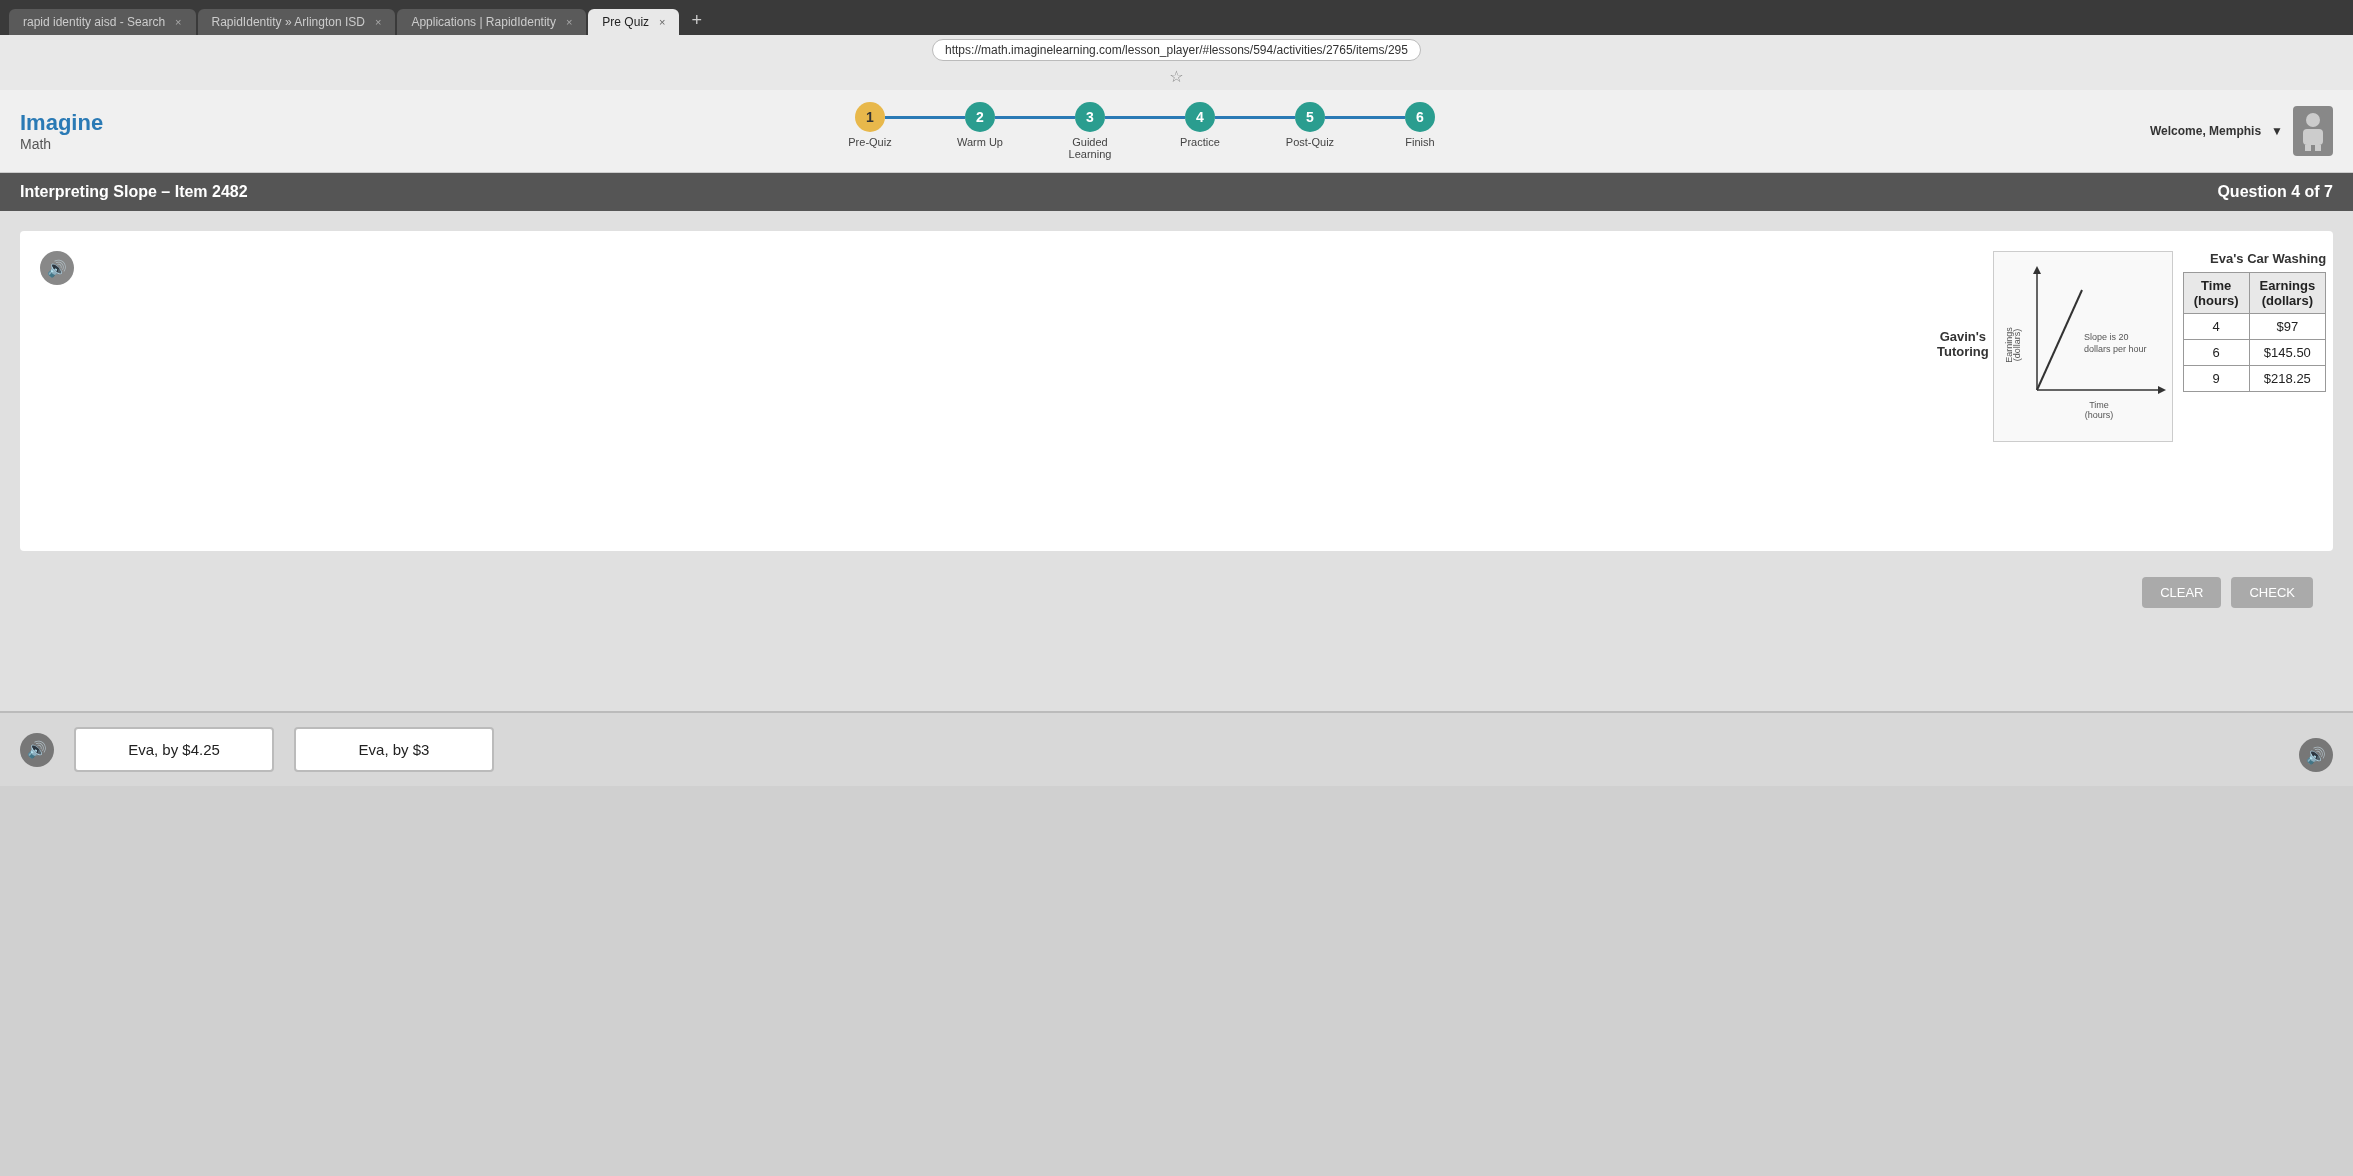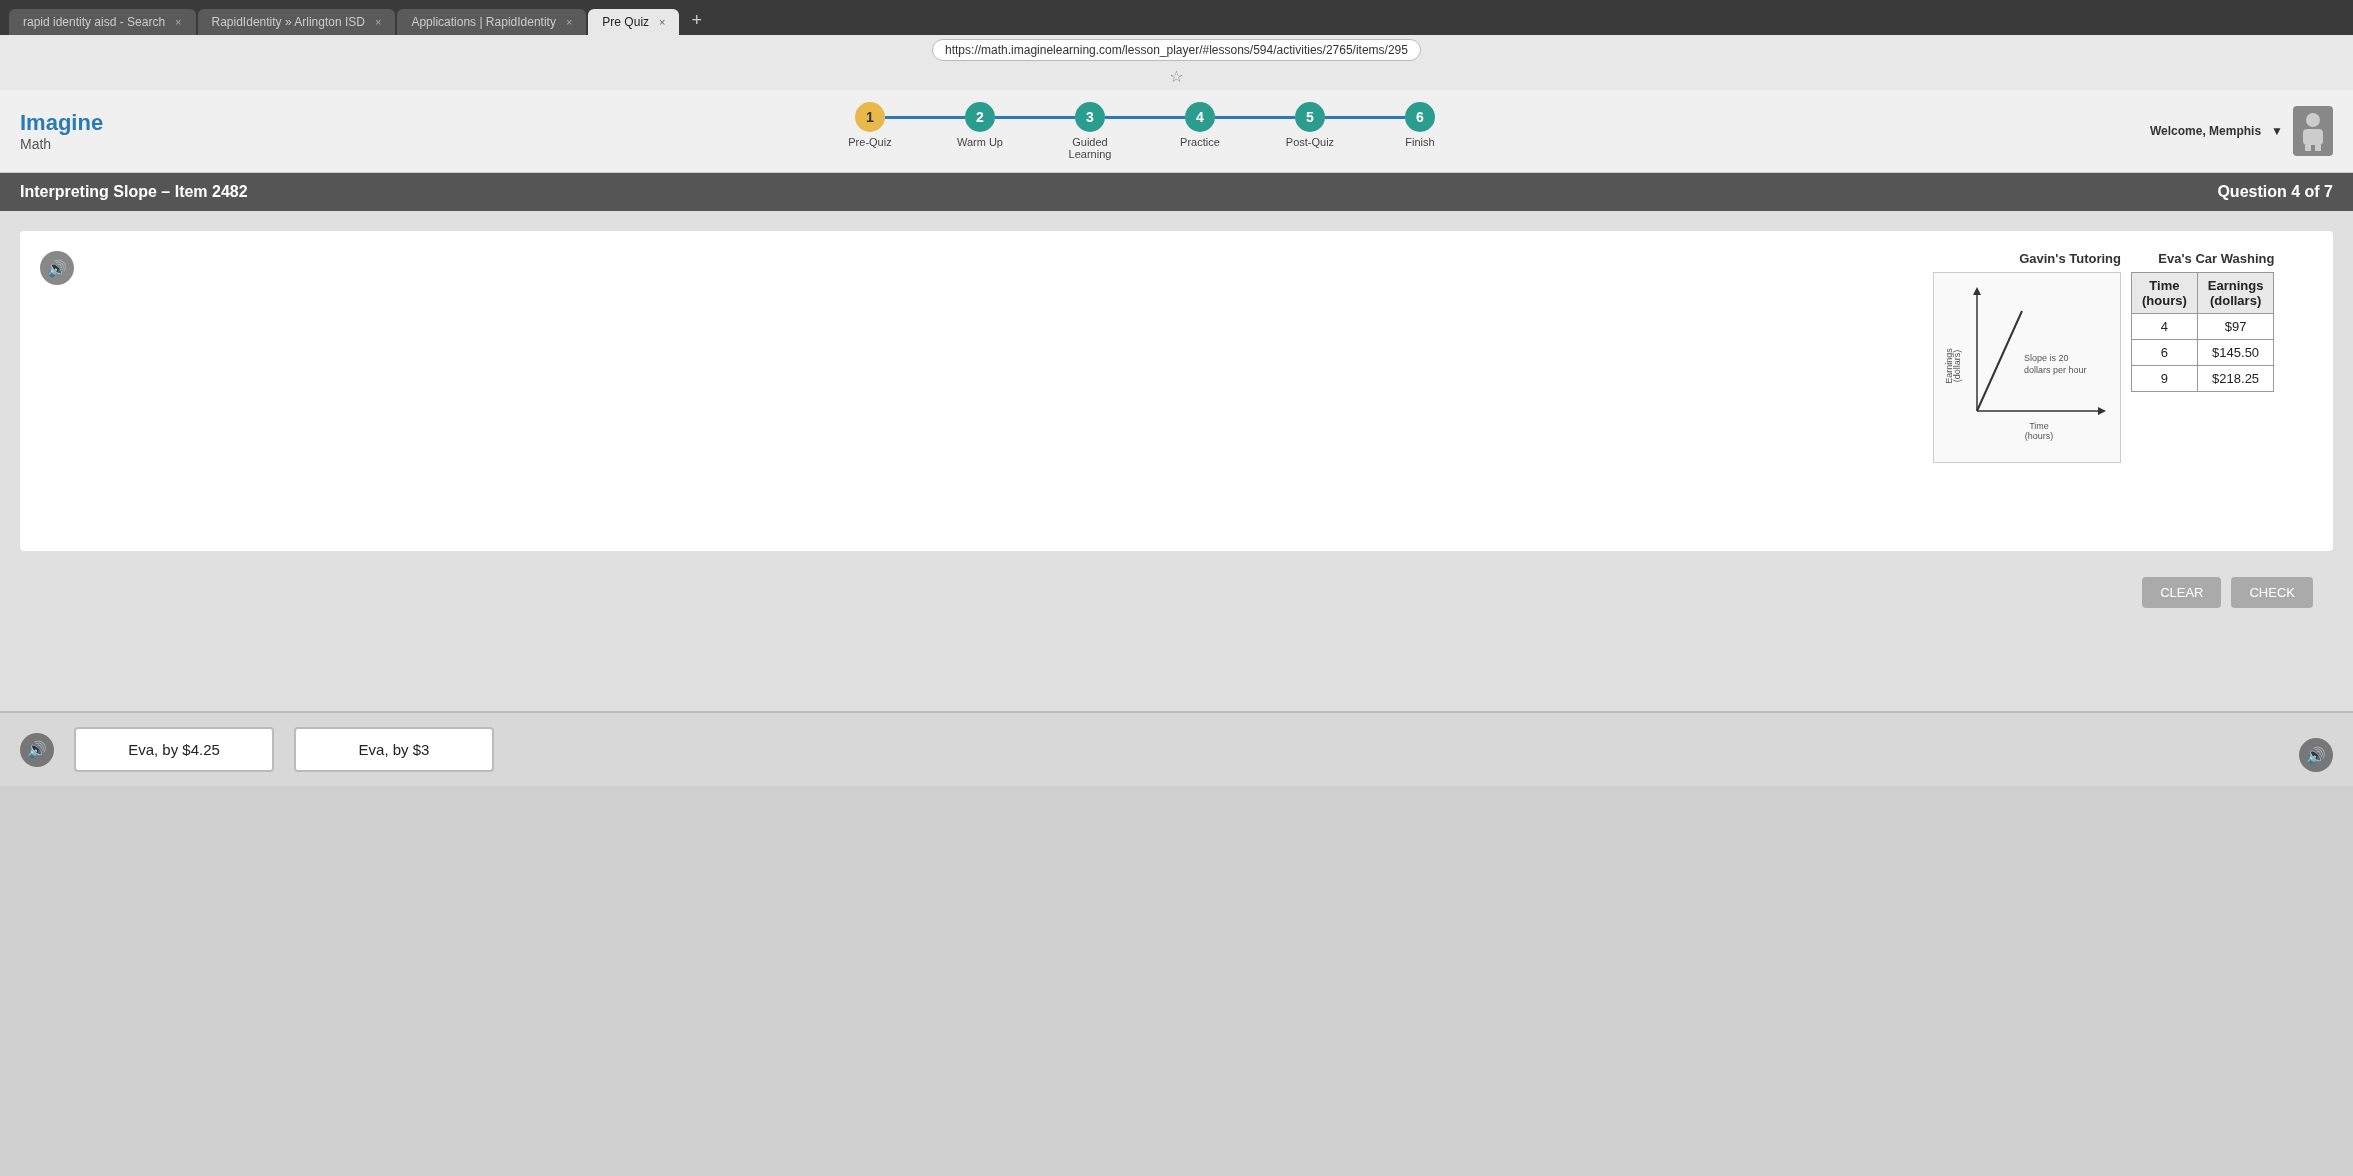--- a/index.html
+++ b/index.html
@@ -412,21 +412,21 @@
 <div class="main-content">
   <div class="question-area">
 
     <div class="question-text-area">
       <button class="audio-btn">🔊</button>
     </div>
 
     <div class="right-panel">
       <div class="data-section">
 
-        <div style="display:flex; flex-direction:column; align-items:flex-end;">
+        <div style="display:flex; flex-direction:row; align-items:center;">
           <div class="section-title">Gavin's Tutoring</div>
           <div class="graph-container">
             <svg class="graph-svg" width="170" height="170" viewBox="0 0 170 170">
 
               <text x="10" y="85" transform="rotate(-90,10,85)" font-size="9" fill="#555" text-anchor="middle">Earnings</text>
               <text x="18" y="85" transform="rotate(-90,18,85)" font-size="9" fill="#555" text-anchor="middle">(dollars)</text>
 
               <line x1="35" y1="10" x2="35" y2="130" stroke="#333" stroke-width="1.5"></line>
               <line x1="35" y1="130" x2="160" y2="130" stroke="#333" stroke-width="1.5"></line>
 

